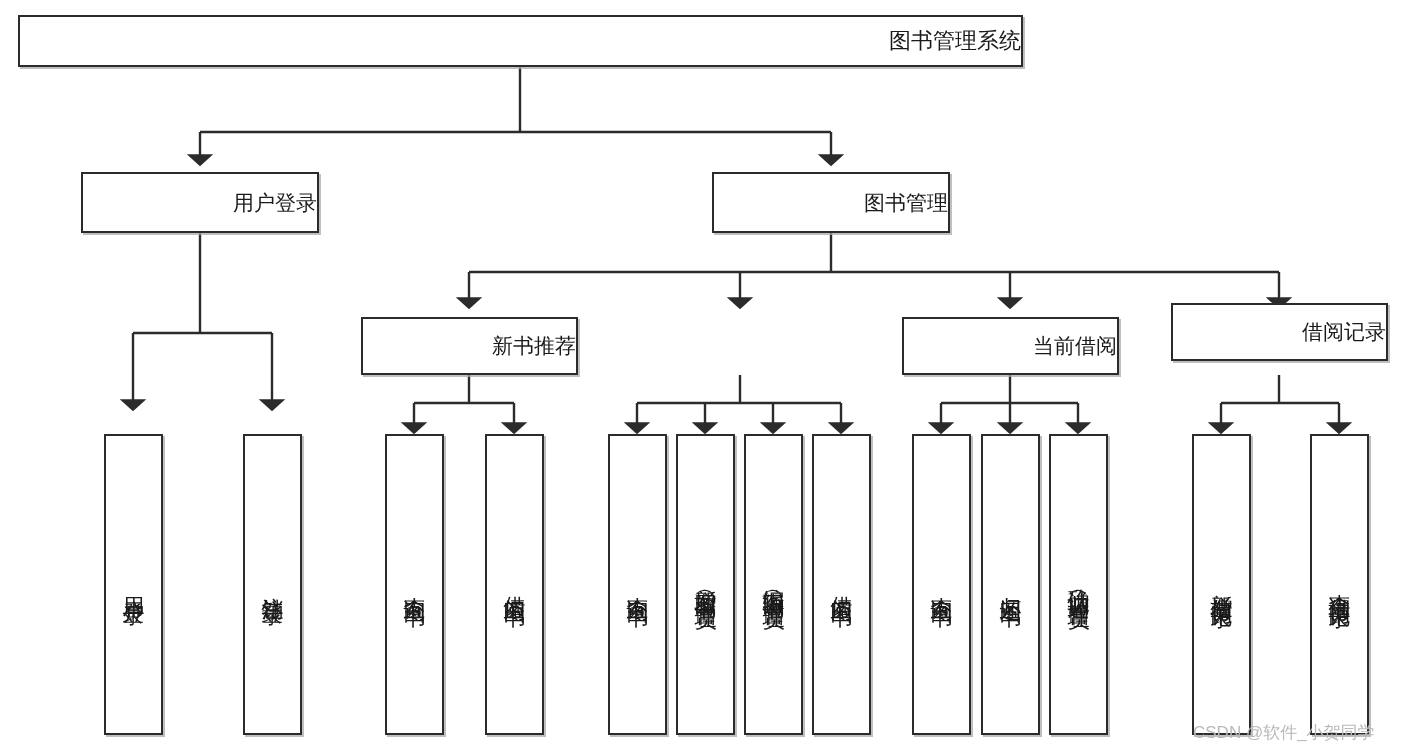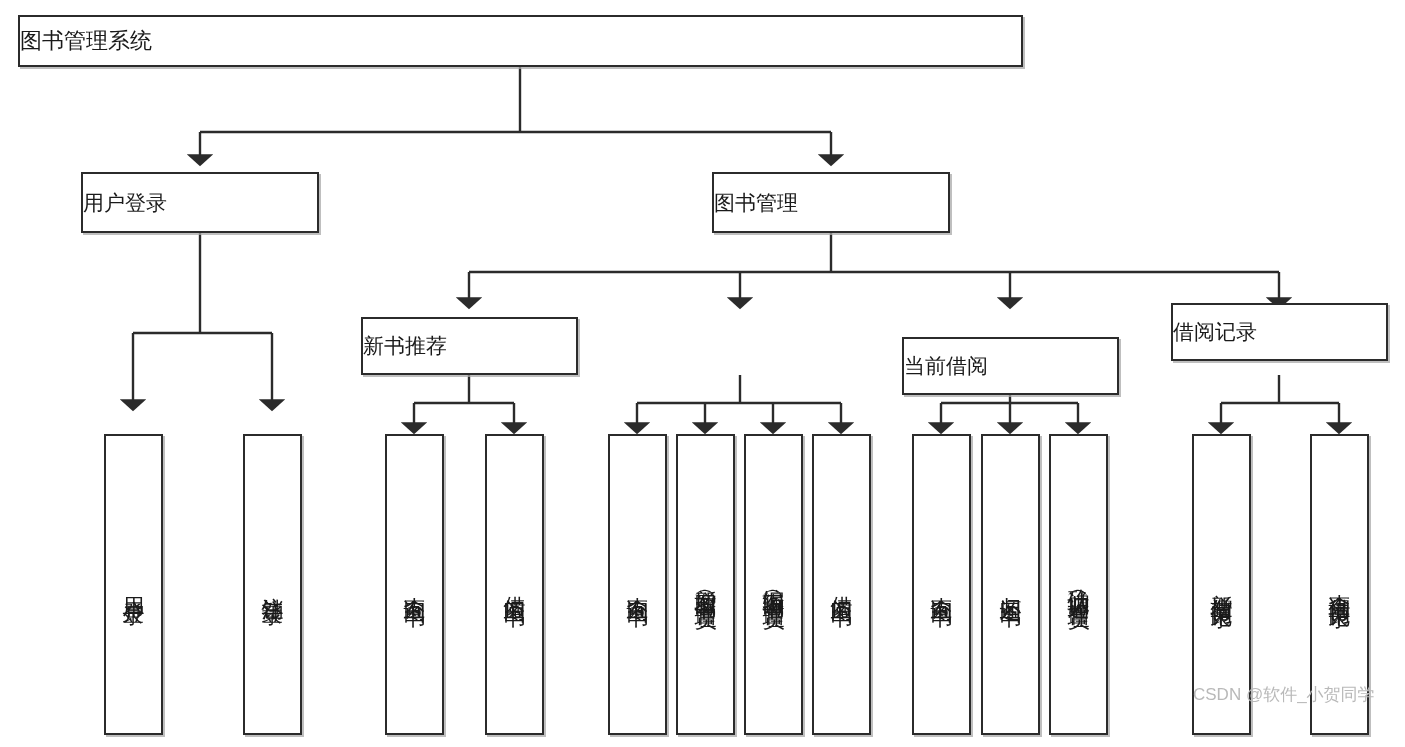--- a/index.html
+++ b/index.html
@@ -24,21 +24,21 @@
     pointer-events: none;
   }
   .node {
     position: absolute;
     box-sizing: border-box;
     background: #ffffff;
     border: 2px solid #2b2b2b;
     box-shadow: 2px 2px 0 0 rgba(170,170,170,0.75);
     display: flex;
     align-items: center;
-    justify-content: flex-start;
+    justify-content: flex-end;
     color: #1a1a1a;
   }
   .node .label {
     text-align: center;
     line-height: 1.12;
     white-space: nowrap;
   }
   
   .node.h .label {
     font-size: 21px;
@@ -129,21 +129,21 @@
   <div class="node h" style="left:81px; top:172px; width:238px; height:61px;">
     <span class="label">用户登录</span>
   </div>
   <div class="node h" style="left:361px; top:317px; width:217px; height:58px;">
     <span class="label">新书推荐</span>
   </div>
 
   <div class="node h" style="left:712px; top:172px; width:238px; height:61px;">
     <span class="label">图书管理</span>
   </div>
-  <div class="node h" style="left:902px; top:317px; width:217px; height:58px;margin-top:20px;">
+  <div class="node h" style="left:902px; top:317px; width:217px; height:58px;">
     <span class="label">当前借阅</span>
   </div>
   <div class="node h" style="left:1171px; top:303px; width:217px; height:58px;">
     <span class="label">借阅记录</span>
   </div>
 
   <div class="node v" style="left:104px; top:434px; width:59px; height:301px;">
     <span class="label">用户登录</span>
   </div>
   <div class="node v" style="left:243px; top:434px; width:59px; height:301px;">
@@ -180,15 +180,15 @@
     <span class="label">确认归还（管理员）</span>
   </div>
 
   <div class="node v" style="left:1192px; top:434px; width:59px; height:301px;">
     <span class="label">新增借阅记录</span>
   </div>
   <div class="node v" style="left:1310px; top:434px; width:59px; height:301px;">
     <span class="label">查询借阅记录</span>
   </div>
 
-  <div class="watermark" style="left:1193px; top:683px;">CSDN @软件_小贺同学</div>
+  <div class="watermark" style="left:1193px; top:721px;">CSDN @软件_小贺同学</div>
 
 </div>
 
 </body></html>

